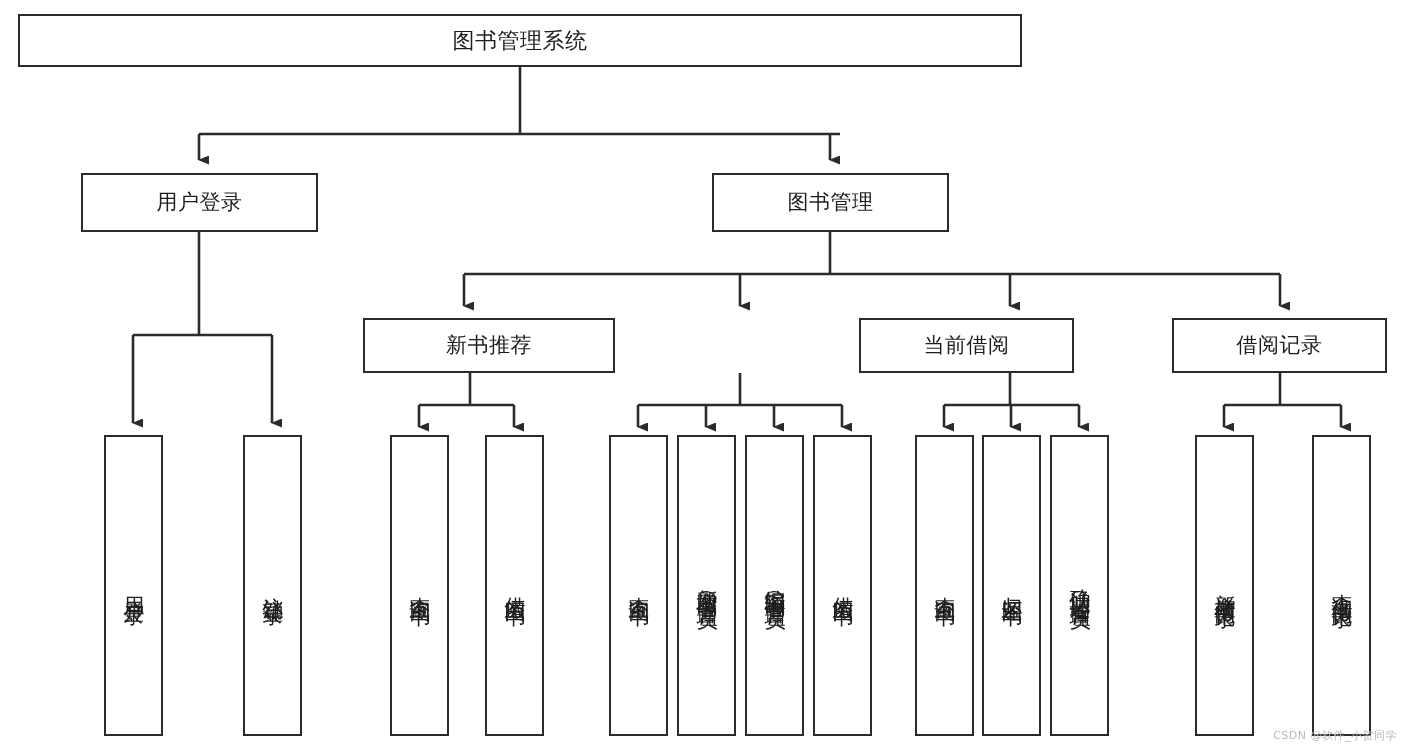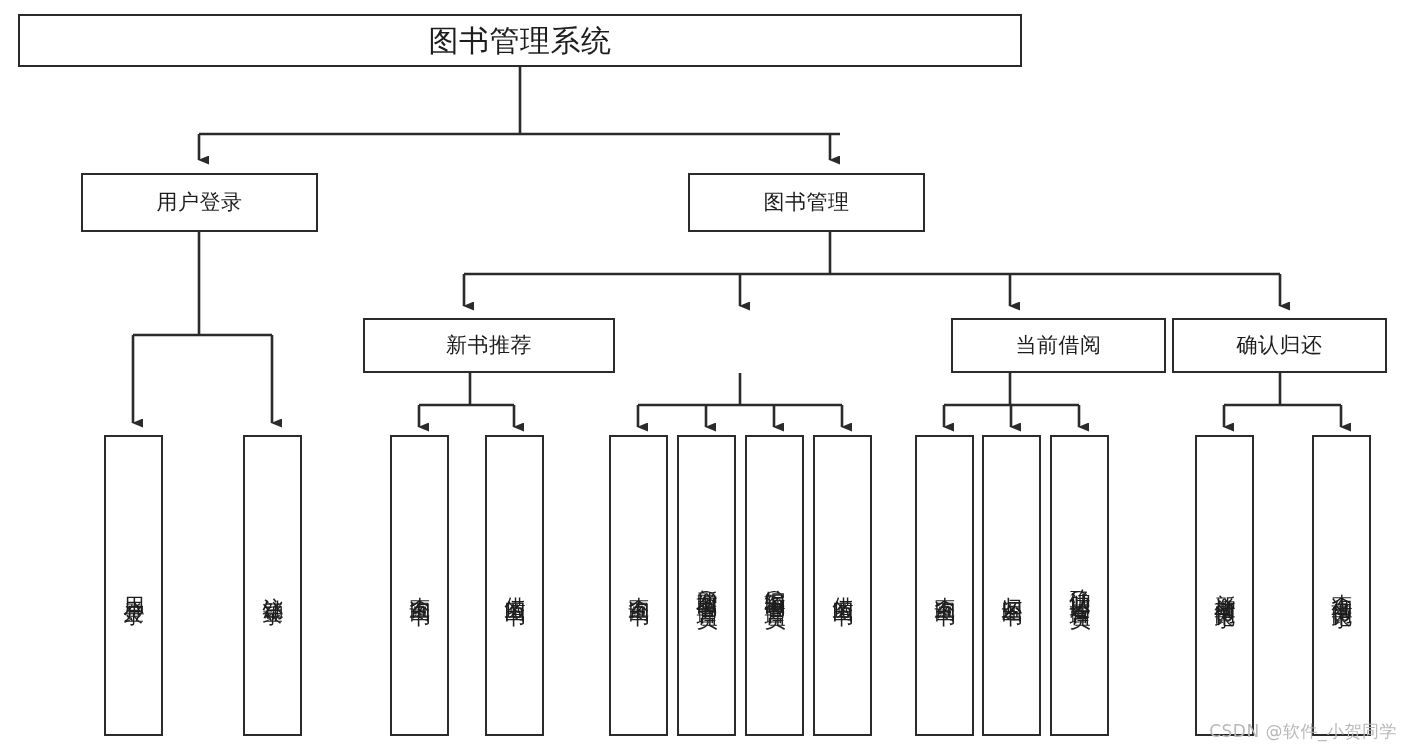--- a/index.html
+++ b/index.html
@@ -40,40 +40,40 @@
     text-align: center;
     line-height: 1.18;
   }
   
   .node.horiz .lbl {
     font-size: 21px;
     letter-spacing: 0.5px;
     white-space: nowrap;
   }
   .node.root .lbl {
-    font-size: 30px;
+    font-size: 22px;
   }
   
   .node.vert {
     align-items: center;
     justify-content: center;
   }
   .node.vert .lbl {
     writing-mode: vertical-rl;
     text-orientation: upright;
     font-size: 21px;
     line-height: 1.0;
     letter-spacing: 3px;
     white-space: nowrap;
   }
   #watermark {
     position: absolute;
     right: 8px;
     bottom: 4px;
-    font-size: 17px;
+    font-size: 11px;
     color: #b9b9b9;
     letter-spacing: 0.5px;
     white-space: nowrap;
   }
 </style>
 </head>
 <body>
 
 <div id="canvas">
 
@@ -127,32 +127,32 @@
     </g>
   </svg>
 
   <div class="node horiz root" style="left:18px; top:14px; width:1004px; height:53px;">
     <span class="lbl">图书管理系统</span>
   </div>
 
   <div class="node horiz" style="left:81px; top:173px; width:237px; height:59px;">
     <span class="lbl">用户登录</span>
   </div>
-  <div class="node horiz" style="left:688px; top:173px; width:237px; height:59px;">
+  <div class="node horiz" style="left:712px; top:173px; width:237px; height:59px;">
     <span class="lbl">图书管理</span>
   </div>
 
   <div class="node horiz" style="left:363px; top:318px; width:252px; height:55px;">
     <span class="lbl">新书推荐</span>
   </div>
-  <div class="node horiz" style="left:951px; top:318px; width:215px; height:55px;">
+  <div class="node horiz" style="left:859px; top:318px; width:215px; height:55px;">
     <span class="lbl">当前借阅</span>
   </div>
   <div class="node horiz" style="left:1172px; top:318px; width:215px; height:55px;">
-    <span class="lbl">确认归还</span>
+    <span class="lbl">借阅记录</span>
   </div>
 
   <div class="node vert" style="left:104px; top:435px; width:59px; height:301px;">
     <span class="lbl">用户登录</span>
   </div>
   <div class="node vert" style="left:243px; top:435px; width:59px; height:301px;">
     <span class="lbl">注销登录</span>
   </div>
 
   <div class="node vert" style="left:390px; top:435px; width:59px; height:301px;">

